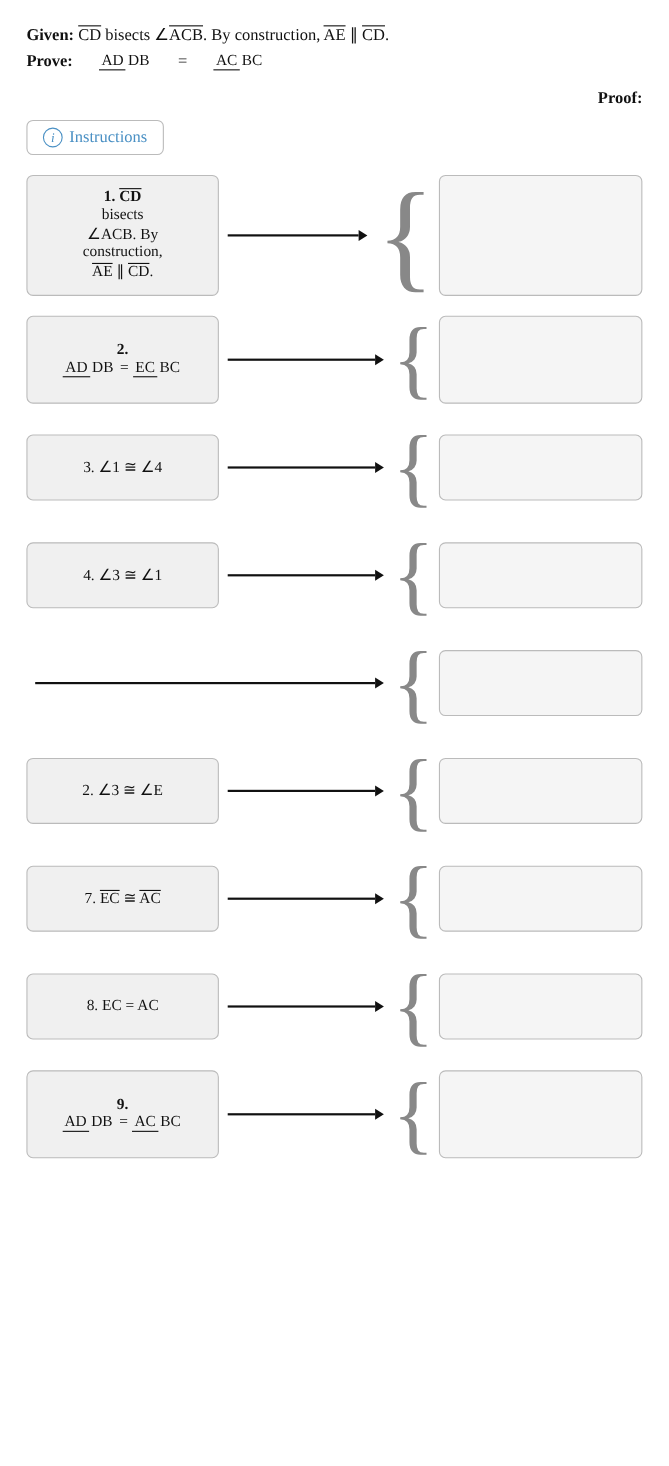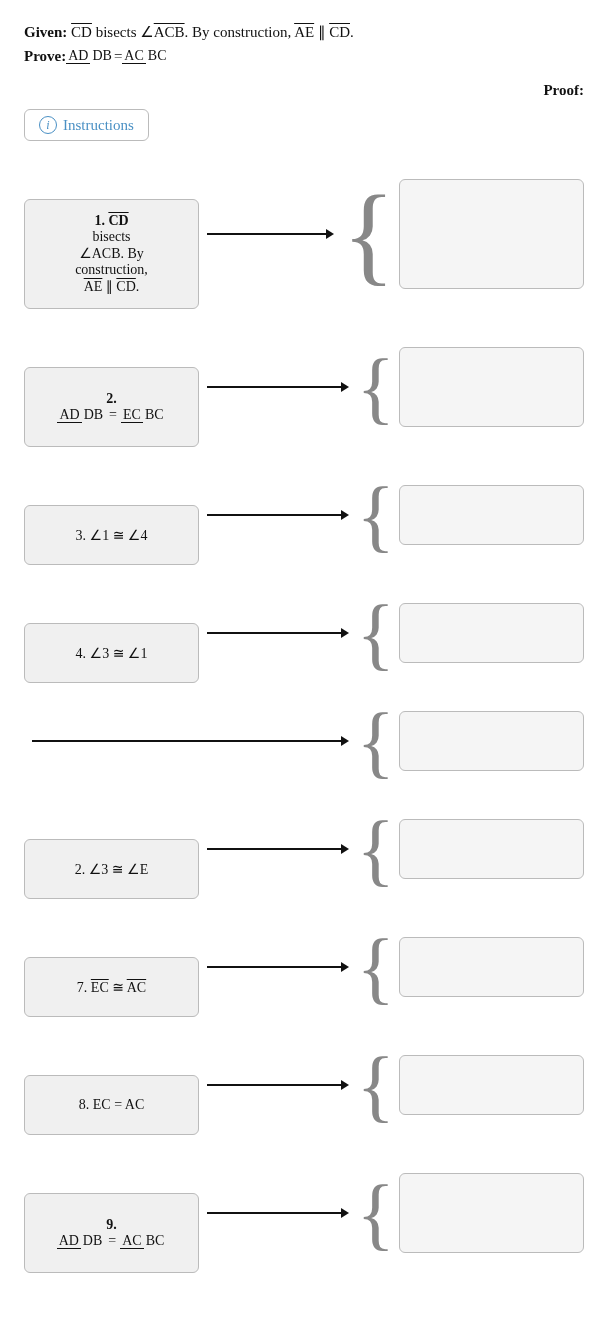--- a/index.html
+++ b/index.html
@@ -16,21 +16,21 @@
       margin-bottom: 4px;
       line-height: 1.6;
     }
     .header .given {
       font-size: 15px;
     }
     .header .prove {
       font-size: 15px;
       display: flex;
       align-items: center;
-      gap: 0;
+      gap: 24px;
       text-align: right;
     }
     .fraction {
       display: inline-flex;
       flex-direction: row;
       align-items: center;
       vertical-align: middle;
       font-size: 14px;
       line-height: 1.1;
     }
@@ -85,21 +85,20 @@
       border: 1.5px solid #bbb;
       border-radius: 6px;
       background: #f0f0f0;
       padding: 8px 0;
       display: flex;
       align-items: center;
       justify-content: center;
       text-align: center;
       font-size: 14px;
       flex-shrink: 0;
-      margin-top: 40px;
     }
     .statement-box.tall {
       min-height: 110px;
       align-items: center;
     }
     .statement-box.medium {
       min-height: 80px;
     }
     .arrow-container {
       display: flex;

